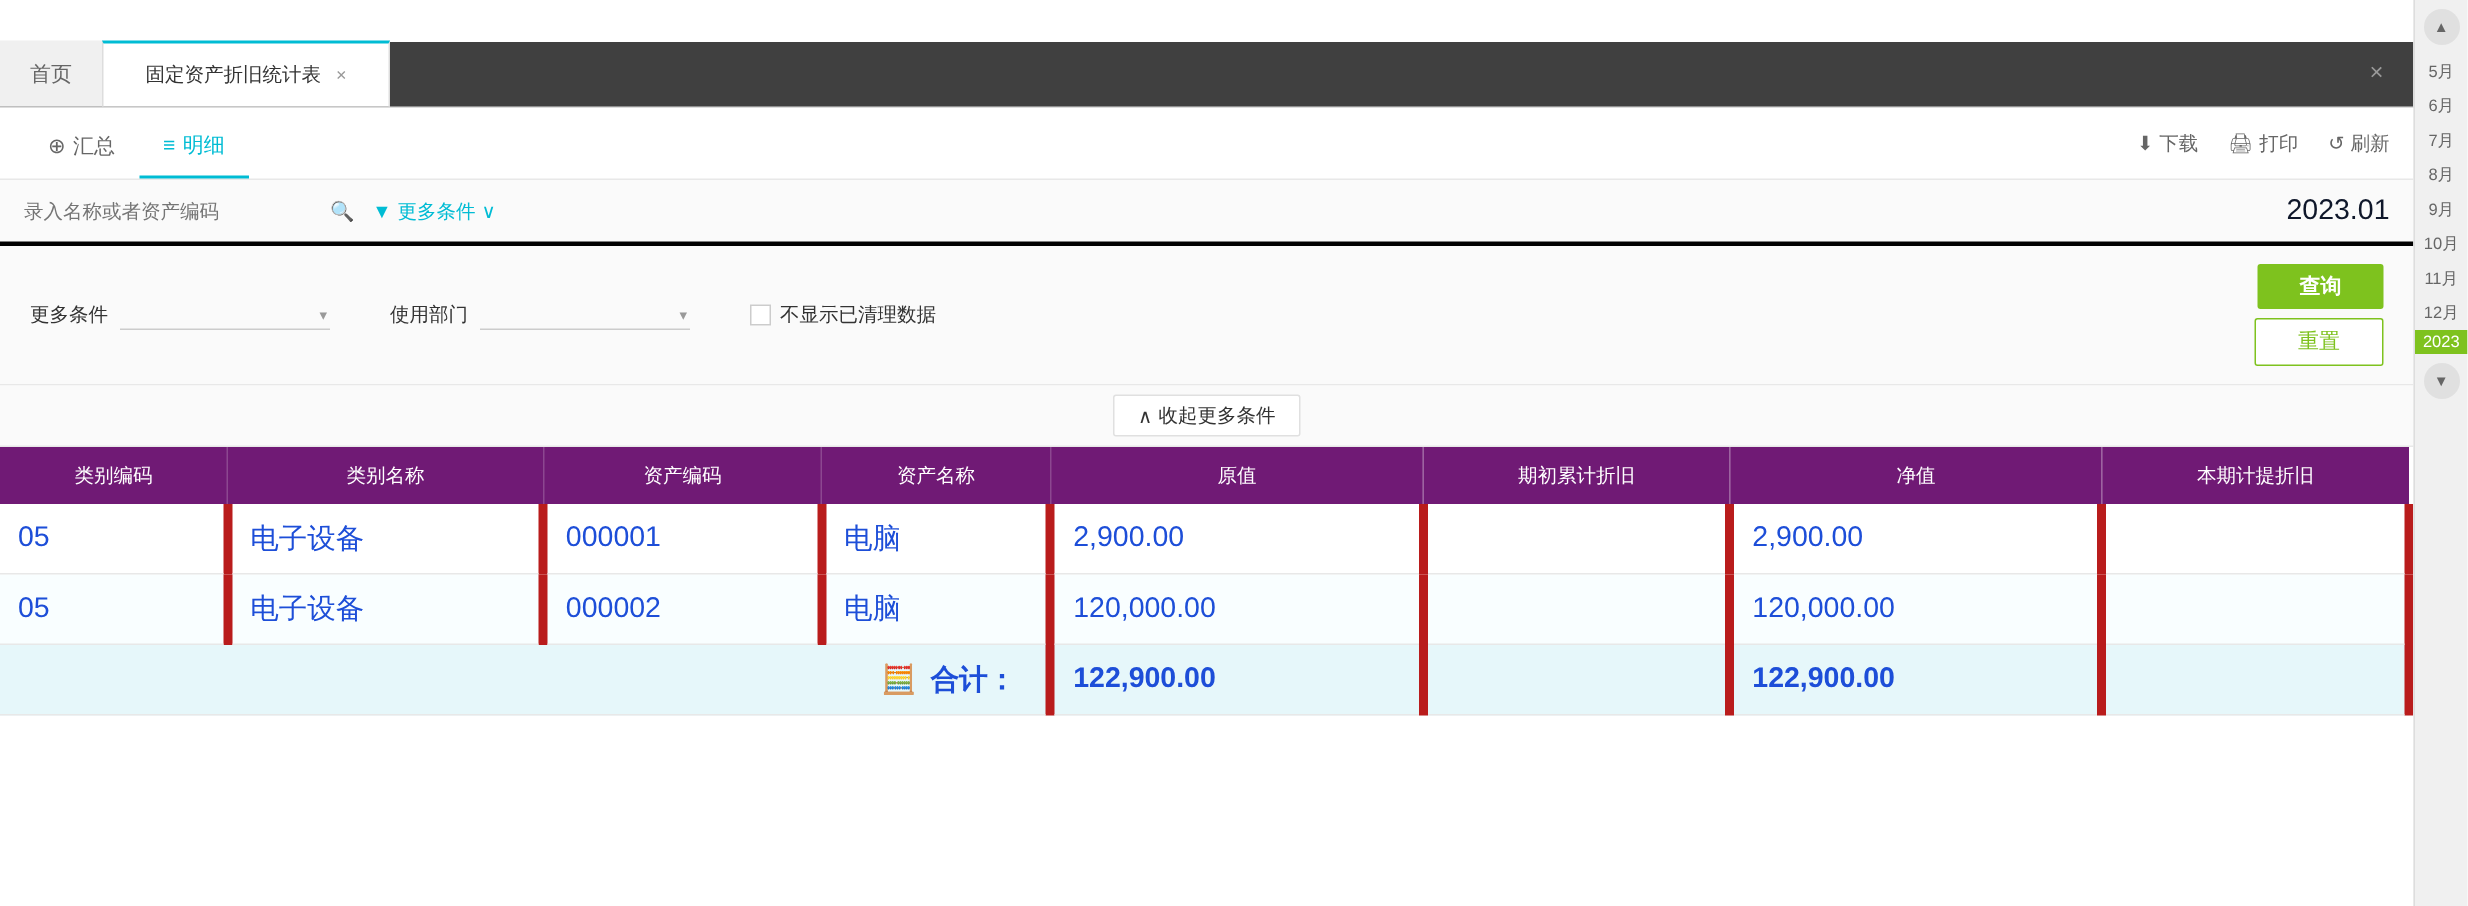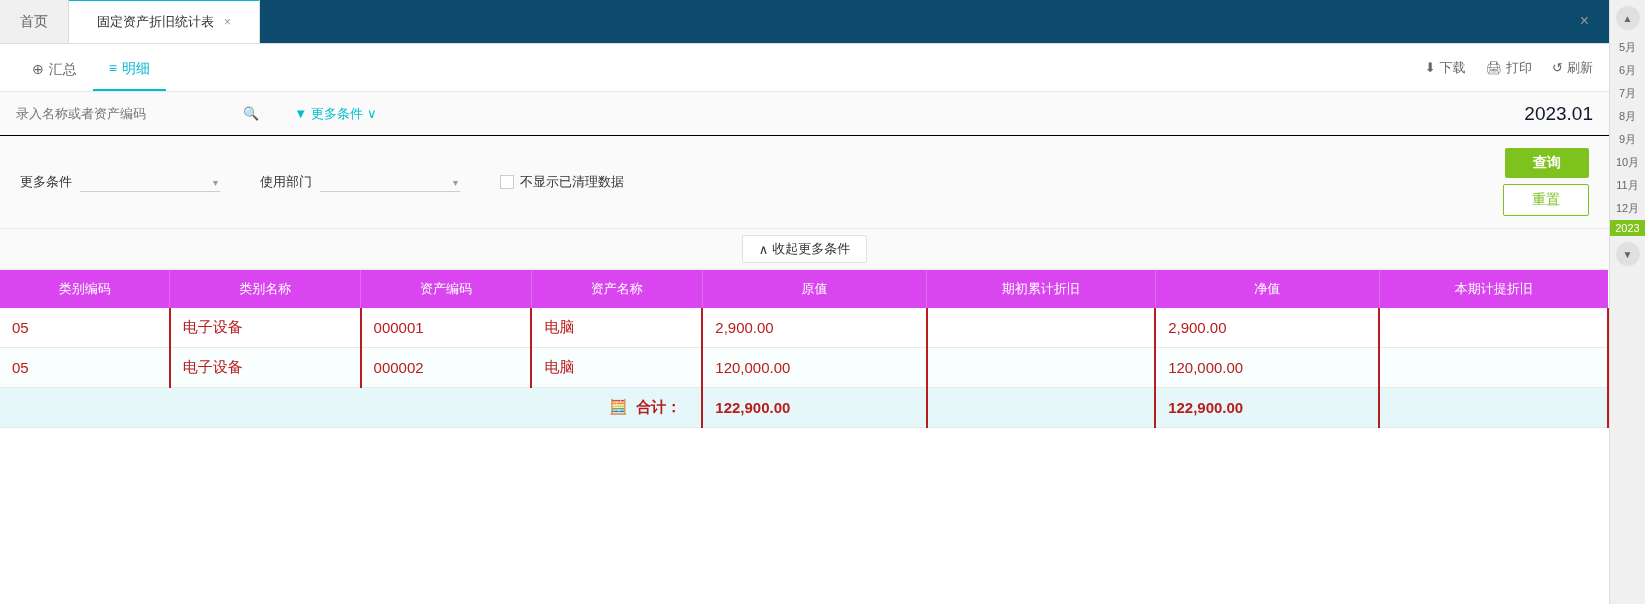--- a/index.html
+++ b/index.html
@@ -2,36 +2,36 @@
 <html><head>
   <meta charset="utf-8">
   <style>
     * { box-sizing: border-box; margin: 0; padding: 0; }
     body { font-family: "Microsoft YaHei", "PingFang SC", sans-serif; font-size: 13px; background: #f5f5f5; color: #333; width: 1645px; height: 604px; overflow: hidden; display: flex; flex-direction: row; }
 
     
     .main-area { flex: 1; display: flex; flex-direction: column; background: #fff; overflow: hidden; }
 
     
-    .tab-bar { display: flex; align-items: flex-end; background: #0c4a6e; border-bottom: 1px solid #ddd; height: 44px; padding-left: 0; }
+    .tab-bar { display: flex; align-items: flex-end; background: #404040; border-bottom: 1px solid #ddd; height: 44px; padding-left: 0; margin-top: 28px; }
     .tab-home { padding: 0 20px; height: 44px; line-height: 44px; color: #666; cursor: pointer; font-size: 14px; background: #f0f0f0; }
     .tab-active { background: #fff; border-top: 2px solid #00bcd4; border-left: 1px solid #ddd; border-right: 1px solid #ddd; height: 44px; line-height: 40px; padding: 0 28px; display: flex; align-items: center; gap: 6px; cursor: pointer; color: #333; font-size: 13px; }
     .tab-close { color: #999; font-size: 12px; cursor: pointer; margin-left: 4px; }
     .window-close { margin-left: auto; padding: 0 20px; height: 44px; line-height: 44px; color: #999; cursor: pointer; font-size: 16px; }
 
     
     .sub-tab-bar { display: flex; align-items: center; padding: 0 16px; border-bottom: 1px solid #e8e8e8; height: 48px; background: #fff; justify-content: space-between; }
     .sub-tabs { display: flex; gap: 0; height: 100%; align-items: flex-end; }
     .sub-tab { height: 44px; line-height: 44px; padding: 0 16px; cursor: pointer; color: #666; font-size: 14px; display: flex; align-items: center; gap: 5px; }
     .sub-tab.active { border-bottom: 2px solid #00bcd4; color: #00bcd4; }
     .sub-tab-actions { display: flex; align-items: center; gap: 20px; color: #666; font-size: 13px; }
     .action-btn { display: flex; align-items: center; gap: 4px; cursor: pointer; color: #666; }
 
     
-    .search-bar { display: flex; align-items: center; padding: 8px 16px; background: #fafafa; border-bottom: 1px solid #000000; height: 44px; gap: 23px; }
+    .search-bar { display: flex; align-items: center; padding: 8px 16px; background: #fafafa; border-bottom: 3px solid #000000; height: 44px; }
     .search-input { border: none; background: transparent; outline: none; width: 200px; font-size: 13px; color: #999; }
     .search-icon { color: #999; margin-left: 4px; cursor: pointer; }
     .more-conditions { display: flex; align-items: center; gap: 4px; color: #00bcd4; cursor: pointer; margin-left: 12px; font-size: 13px; }
     .date-indicator { margin-left: auto; color: #0f172a; font-size: 19px; }
 
     
     .filter-area { display: flex; align-items: center; padding: 12px 20px; background: #fafafa; border-bottom: 1px solid #e8e8e8; gap: 40px; min-height: 56px; }
     .filter-item { display: flex; align-items: center; gap: 8px; }
     .filter-label { color: #333; font-size: 13px; white-space: nowrap; }
     .filter-select { border: none; border-bottom: 1px solid #ccc; background: transparent; width: 140px; padding: 2px 0; font-size: 13px; color: #333; outline: none; cursor: pointer; appearance: none; }
@@ -43,25 +43,25 @@
     .btn-query { background: #7ec21e; color: #fff; border: none; padding: 6px 28px; cursor: pointer; font-size: 14px; border-radius: 2px; font-weight: bold; }
     .btn-reset { background: #fff; color: #7ec21e; border: 1px solid #7ec21e; padding: 6px 28px; cursor: pointer; font-size: 14px; border-radius: 2px; }
 
     
     .collapse-row { display: flex; justify-content: center; padding: 6px 0; background: #fafafa; border-bottom: 1px solid #e8e8e8; }
     .collapse-btn { display: flex; align-items: center; gap: 4px; background: #fff; border: 1px solid #e0e0e0; padding: 4px 16px; cursor: pointer; font-size: 13px; color: #333; border-radius: 2px; }
 
     
     .table-wrap { flex: 1; overflow: auto; }
     table { width: 100%; border-collapse: collapse; }
-    thead tr { background: #d946ef; color: #fff; }
+    thead tr { background: #701a75; color: #fff; }
     thead th { padding: 10px 12px; text-align: center; font-weight: normal; font-size: 13px; border-right: 1px solid rgba(255,255,255,0.2); white-space: nowrap; }
     tbody tr { background: #fff; border-bottom: 1px solid #e8e8e8; }
     tbody tr:nth-child(even) { background: #f9feff; }
-    tbody td { padding: 10px 12px; font-size: 15px; color: #b91c1c; border-right: 2px solid #b91c1c; }
+    tbody td { padding: 10px 12px; font-size: 19px; color: #1d4ed8; border-right: 6px solid #b91c1c; }
     tbody td.num { text-align: left; }
     .total-row { background: #e6f7fa !important; }
     .total-row td { font-weight: bold; }
 
     
     .right-sidebar { width: 36px; background: #f0f0f0; display: flex; flex-direction: column; align-items: center; border-left: 1px solid #ddd; }
     .sidebar-month { font-size: 11px; color: #666; padding: 4px 0; cursor: pointer; text-align: center; white-space: nowrap; }
     .sidebar-year-badge { background: #7ec21e; color: #fff; font-size: 11px; padding: 2px 4px; text-align: center; width: 100%; }
     .sidebar-nav-up, .sidebar-nav-down { display: flex; flex-direction: column; align-items: center; padding: 4px 0; cursor: pointer; }
     .sidebar-circle-up, .sidebar-circle-down { width: 24px; height: 24px; border-radius: 50%; background: #e0e0e0; display: flex; align-items: center; justify-content: center; font-size: 10px; color: #666; cursor: pointer; margin: 2px 0; }

